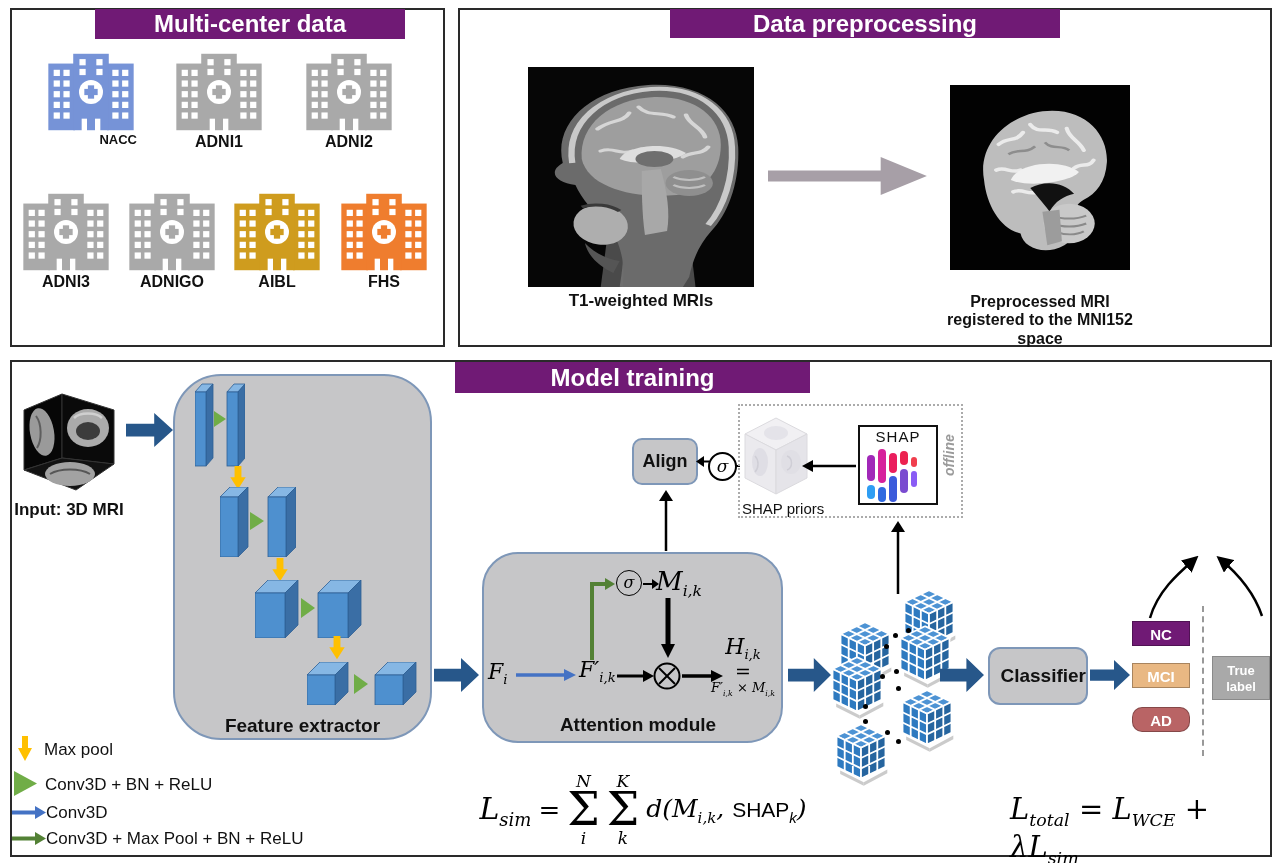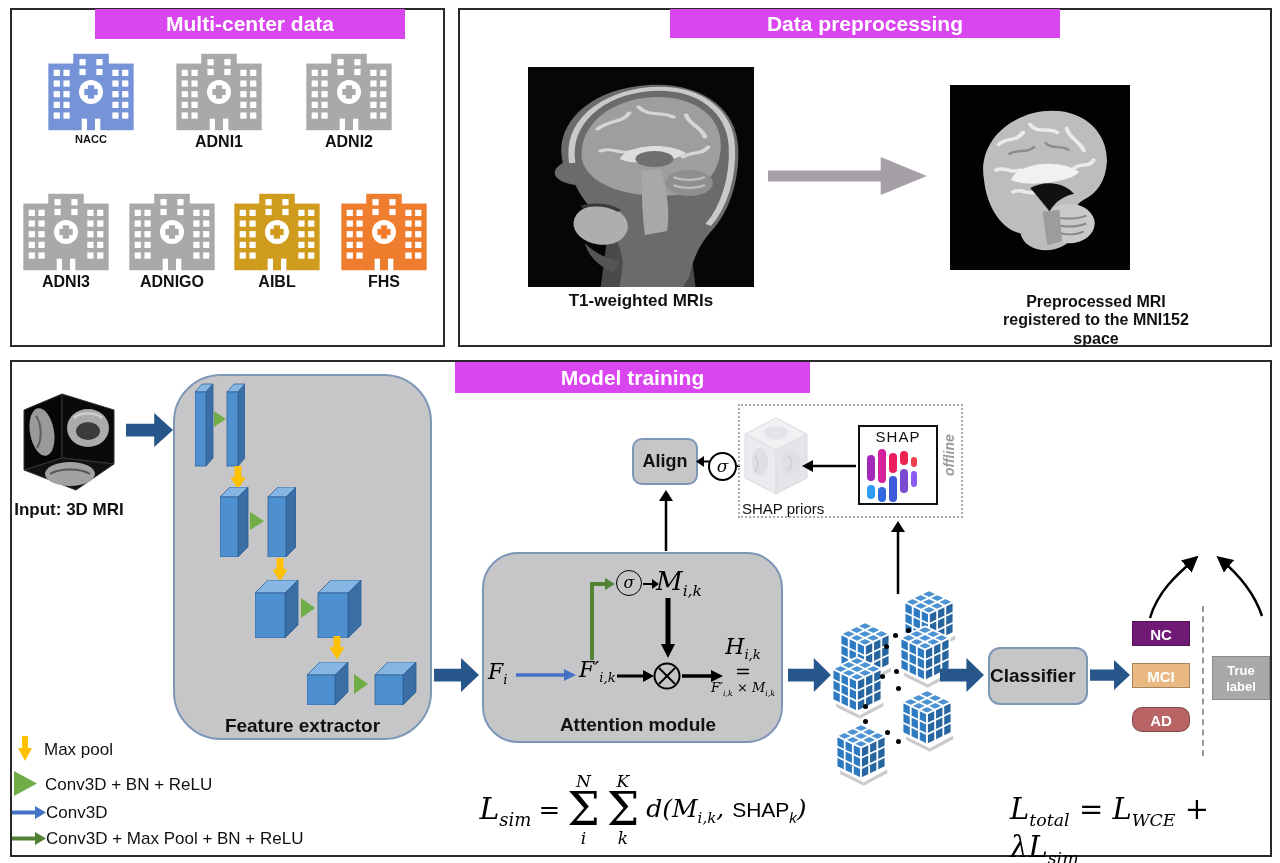--- a/index.html
+++ b/index.html
@@ -1,19 +1,19 @@
 <!DOCTYPE html>
 <html><head>
 <meta charset="utf-8">
 <style>
   html,body{margin:0;padding:0;background:#fff;font-family:"Liberation Sans",sans-serif;color:#111;}
   .canvas{position:relative;width:1280px;height:863px;background:#fff;overflow:hidden;}
   .abs{position:absolute;}
   .panel{position:absolute;background:#fff;border:2px solid #2a2a2a;box-sizing:border-box;}
-  .hdr{position:absolute;background:#d946ef;color:#fff;font-weight:bold;font-size:21px;text-align:center;box-sizing:border-box;}
+  .hdr{position:absolute;background:#701a75;color:#fff;font-weight:bold;font-size:24px;text-align:center;box-sizing:border-box;}
   .cap{position:absolute;font-weight:bold;text-align:center;line-height:1.15;}
   .modbox{position:absolute;background:#c6c6c8;border:2px solid #7e97b8;box-sizing:border-box;}
   .modlabel{position:absolute;font-weight:bold;font-size:19px;text-align:center;}
   .math{font-family:"DejaVu Serif",serif;font-style:italic;color:#000;}
   .math sub{font-size:60%;font-style:italic;}
   .up{font-style:normal;font-family:"Liberation Sans",sans-serif;}
   .classbox{position:absolute;width:58px;height:25px;line-height:25px;text-align:center;color:#fff;font-weight:bold;font-size:15px;border:1px solid rgba(0,0,0,.28);box-sizing:border-box;}
   .nc{background:#701a75;} .mci{background:#e9b883;} .ad{background:#b96465;}
   .truelabel{position:absolute;left:1212px;top:656px;width:58px;height:44px;background:#a9a9a9;border:1px solid #8a8a8a;color:#fff;font-weight:bold;font-size:13px;text-align:center;line-height:1.25;padding-top:6px;box-sizing:border-box;}
   .legend-label{position:absolute;font-size:17px;white-space:nowrap;}
@@ -78,21 +78,21 @@
 </svg>
 
 <div class="canvas">
 
   <div class="panel" style="left:10px;top:8px;width:435px;height:339px;"></div>
   <div class="hdr" style="left:95px;top:9px;width:310px;height:30px;line-height:30px;">Multi-center data</div>
 
   <svg class="abs" style="left:45px;top:52px" width="92" height="80" viewBox="0 0 100 90">
       <use href="#hospital" fill="#7693d7"></use>
     </svg>
-  <div class="cap" style="left:45px;top:133px;width:92px;font-size:11px;">NACC</div>
+  <div class="cap" style="left:45px;top:133px;width:92px;font-size:13px;text-align:right;">NACC</div>
   <svg class="abs" style="left:173px;top:52px" width="92" height="80" viewBox="0 0 100 90">
       <use href="#hospital" fill="#a9a9a9"></use>
     </svg>
   <div class="cap" style="left:173px;top:133px;width:92px;font-size:16px;">ADNI1</div>
   <svg class="abs" style="left:303px;top:52px" width="92" height="80" viewBox="0 0 100 90">
       <use href="#hospital" fill="#a9a9a9"></use>
     </svg>
   <div class="cap" style="left:303px;top:133px;width:92px;font-size:16px;">ADNI2</div>
 
   <svg class="abs" style="left:20px;top:192px" width="92" height="80" viewBox="0 0 100 90">
@@ -142,21 +142,21 @@
     <rect width="148" height="187" fill="#020202"></rect>
     <path d="M28,96 C22,56 52,26 84,26 C114,26 130,52 129,78 C128,98 120,110 110,116 C104,120 102,126 104,134 C106,148 100,162 86,166 C72,170 60,162 58,150 C42,146 30,122 28,96 Z" fill="#bdbdbd"></path>
     <path d="M40,60 C48,52 54,58 60,48 M66,40 C72,50 80,42 88,48 M96,44 C98,54 106,56 110,66 M38,86 C46,82 50,90 58,86 M102,84 C108,78 114,84 118,76 M52,108 C60,104 64,112 72,108" stroke="#ebebeb" stroke-width="3.5" fill="none" stroke-linecap="round"></path>
     <path d="M48,70 C56,64 62,70 70,62 M78,58 C84,66 92,60 98,66" stroke="#8d8d8d" stroke-width="2.5" fill="none"></path>
     <path d="M50,96 C56,78 92,74 106,88 C100,98 64,104 50,96 Z" fill="#f1f1f1"></path>
     <path d="M66,104 C78,96 94,98 102,110 C94,112 86,118 82,128 C76,118 70,110 66,104 Z" fill="#111"></path>
     <ellipse cx="98" cy="140" rx="21" ry="20" fill="#c9c9c9"></ellipse>
     <path d="M84,132 C92,136 104,136 112,132 M84,140 C92,144 104,144 112,140 M86,148 C94,152 104,152 110,148" stroke="#8a8a8a" stroke-width="2" fill="none"></path>
     <path d="M76,128 L90,126 L92,158 L80,162 Z" fill="#9c9c9c"></path>
   </svg>
-  <div class="cap" style="left:1001px;top:293px;width:190px;font-size:16px;">Preprocessed MRI registered to the MNI152 space</div>
+  <div class="cap" style="left:945px;top:293px;width:190px;font-size:16px;">Preprocessed MRI registered to the MNI152 space</div>
 
   <div class="panel" style="left:10px;top:360px;width:1262px;height:497px;"></div>
   <div class="hdr" style="left:455px;top:362px;width:355px;height:31px;line-height:31px;">Model training</div>
 
   <svg class="abs" style="left:16px;top:386px" width="106" height="112" viewBox="0 0 106 112">
     <polygon points="8,24 46,8 46,72 8,84" fill="#060606" stroke="#333" stroke-width="1"></polygon>
     <polygon points="46,8 98,24 98,78 46,72" fill="#0a0a0a" stroke="#333" stroke-width="1"></polygon>
     <polygon points="8,84 46,72 98,78 60,104" fill="#121212" stroke="#333" stroke-width="1"></polygon>
     <ellipse cx="26" cy="46" rx="12" ry="24" fill="#9a9a9a" transform="rotate(-10 26 46)"></ellipse>
     <path d="M20,30 C26,38 26,54 21,62" stroke="#5e5e5e" stroke-width="2" fill="none"></path>
@@ -369,21 +369,21 @@
     <div class="dot" style="left:863px;top:704px;"></div>
       <div class="dot" style="left:863px;top:719px;"></div>
     <div class="dot" style="left:885px;top:730px;"></div>
       <div class="dot" style="left:896px;top:739px;"></div>
   </div>
 
   <svg class="abs" style="left:940px;top:658px" width="44" height="34" viewBox="0 0 100 32" preserveAspectRatio="none">
       <polygon points="0,10 60,10 60,0 100,16 60,32 60,22 0,22" fill="#27578a"></polygon>
     </svg>
 
-  <div class="modbox" style="left:988px;top:647px;width:100px;height:58px;border-radius:12px;text-align:left;line-height:54px;font-weight:bold;font-size:19px;">Classifier</div>
+  <div class="modbox" style="left:988px;top:647px;width:100px;height:58px;border-radius:12px;text-align:right;line-height:54px;font-weight:bold;font-size:19px;">Classifier</div>
 
   <svg class="abs" style="left:1090px;top:660px" width="40" height="30" viewBox="0 0 100 32" preserveAspectRatio="none">
       <polygon points="0,10 60,10 60,0 100,16 60,32 60,22 0,22" fill="#27578a"></polygon>
     </svg>
 
   <div class="classbox nc" style="left:1132px;top:621px;">NC</div>
   <div class="classbox mci" style="left:1132px;top:663px;">MCI</div>
   <div class="classbox ad" style="left:1132px;top:707px;border-radius:10px;">AD</div>
 
   <div class="dashline"></div>

